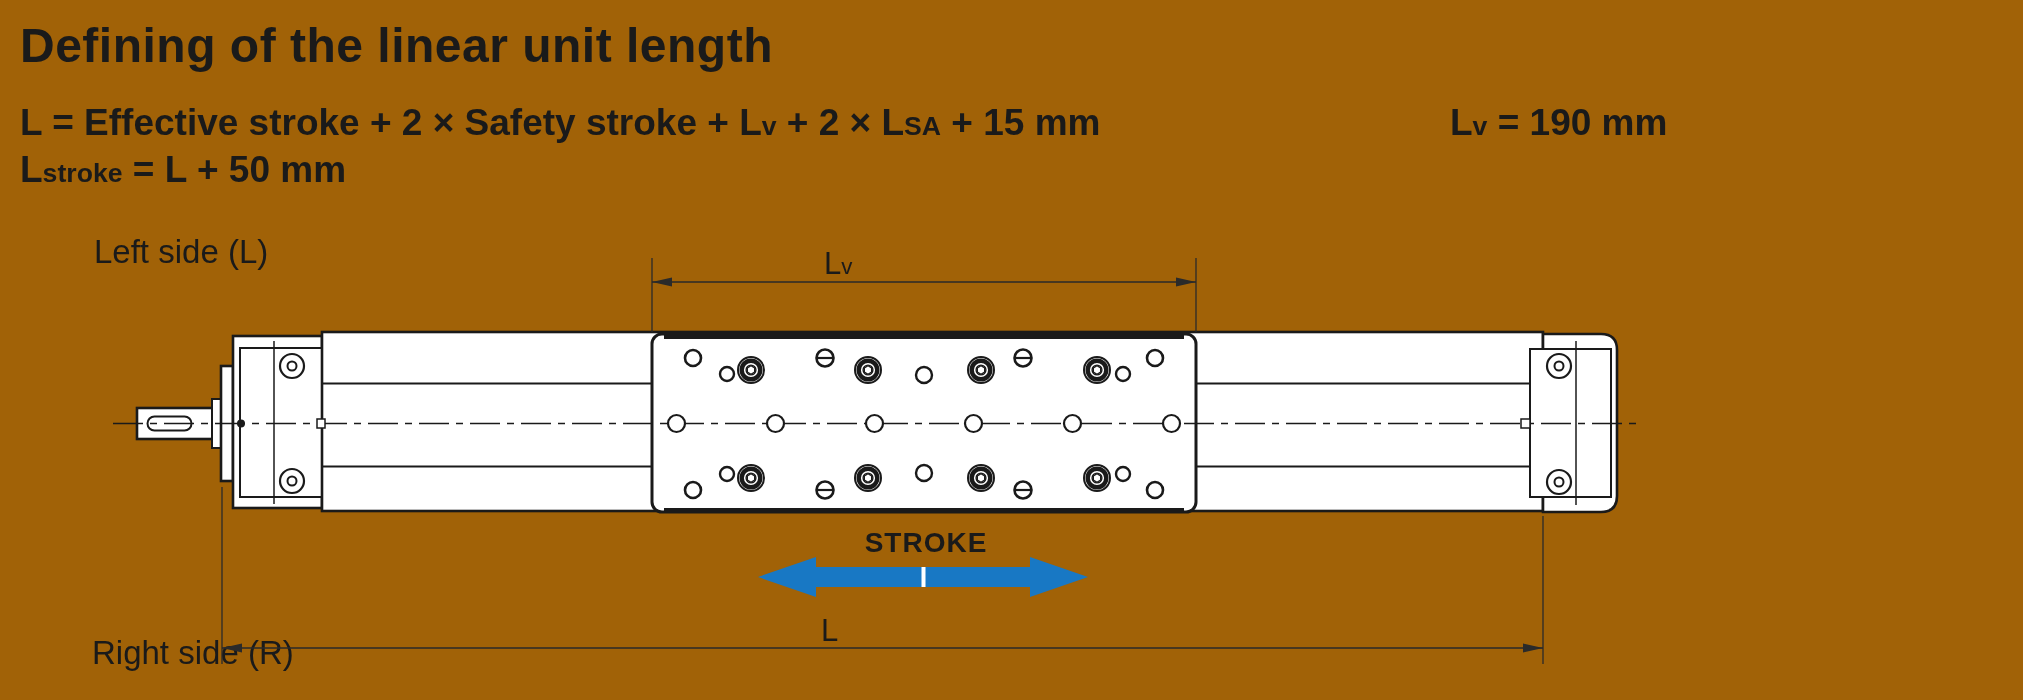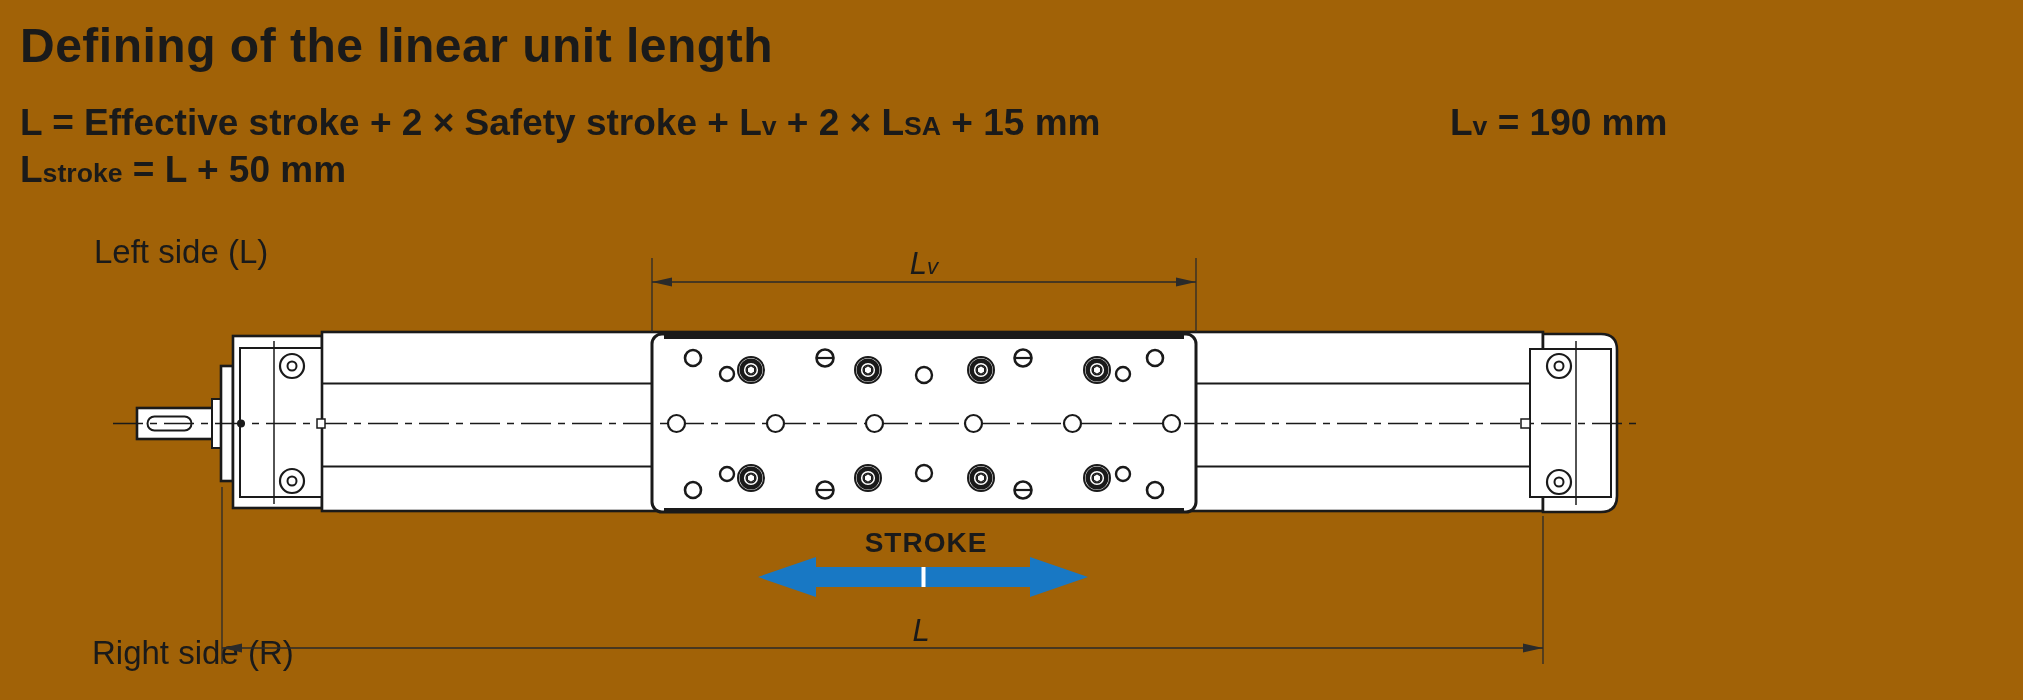--- a/index.html
+++ b/index.html
@@ -5,21 +5,21 @@
   :root { --line:#1a1a1a; --dim:#2a2a2a; }
   html,body { margin:0; padding:0; background:#fff; }
   .page {
     position:relative; width:2023px; height:700px; background:#a16207;
     font-family:"Liberation Sans", sans-serif; color:var(--line); overflow:hidden;
   }
   .abs { position:absolute; white-space:nowrap; }
   .title   { font-size:48px; font-weight:bold; letter-spacing:0.5px; }
   .formula { font-size:37px; font-weight:bold; }
   .lbl     { font-size:33px; font-weight:normal; }
-  .dimlbl  { font-size:31px; font-weight:normal; text-align:center;font-style:italic; }
+  .dimlbl  { font-size:31px; font-weight:normal; text-align:left; }
   .strokelbl { font-size:28px; font-weight:bold; text-align:center; letter-spacing:1px; }
   .sub { font-size:72%; }
   svg.drawing { position:absolute; left:0; top:0; }
   svg .ln { stroke:var(--line); fill:none; }
   svg .wf { fill:#fff; }
   svg .w15 { stroke-width:1.5; }
   svg .w2  { stroke-width:2; }
   svg .w22 { stroke-width:2.2; }
   svg .w26 { stroke-width:2.6; }
   svg .w3  { stroke-width:3; }

